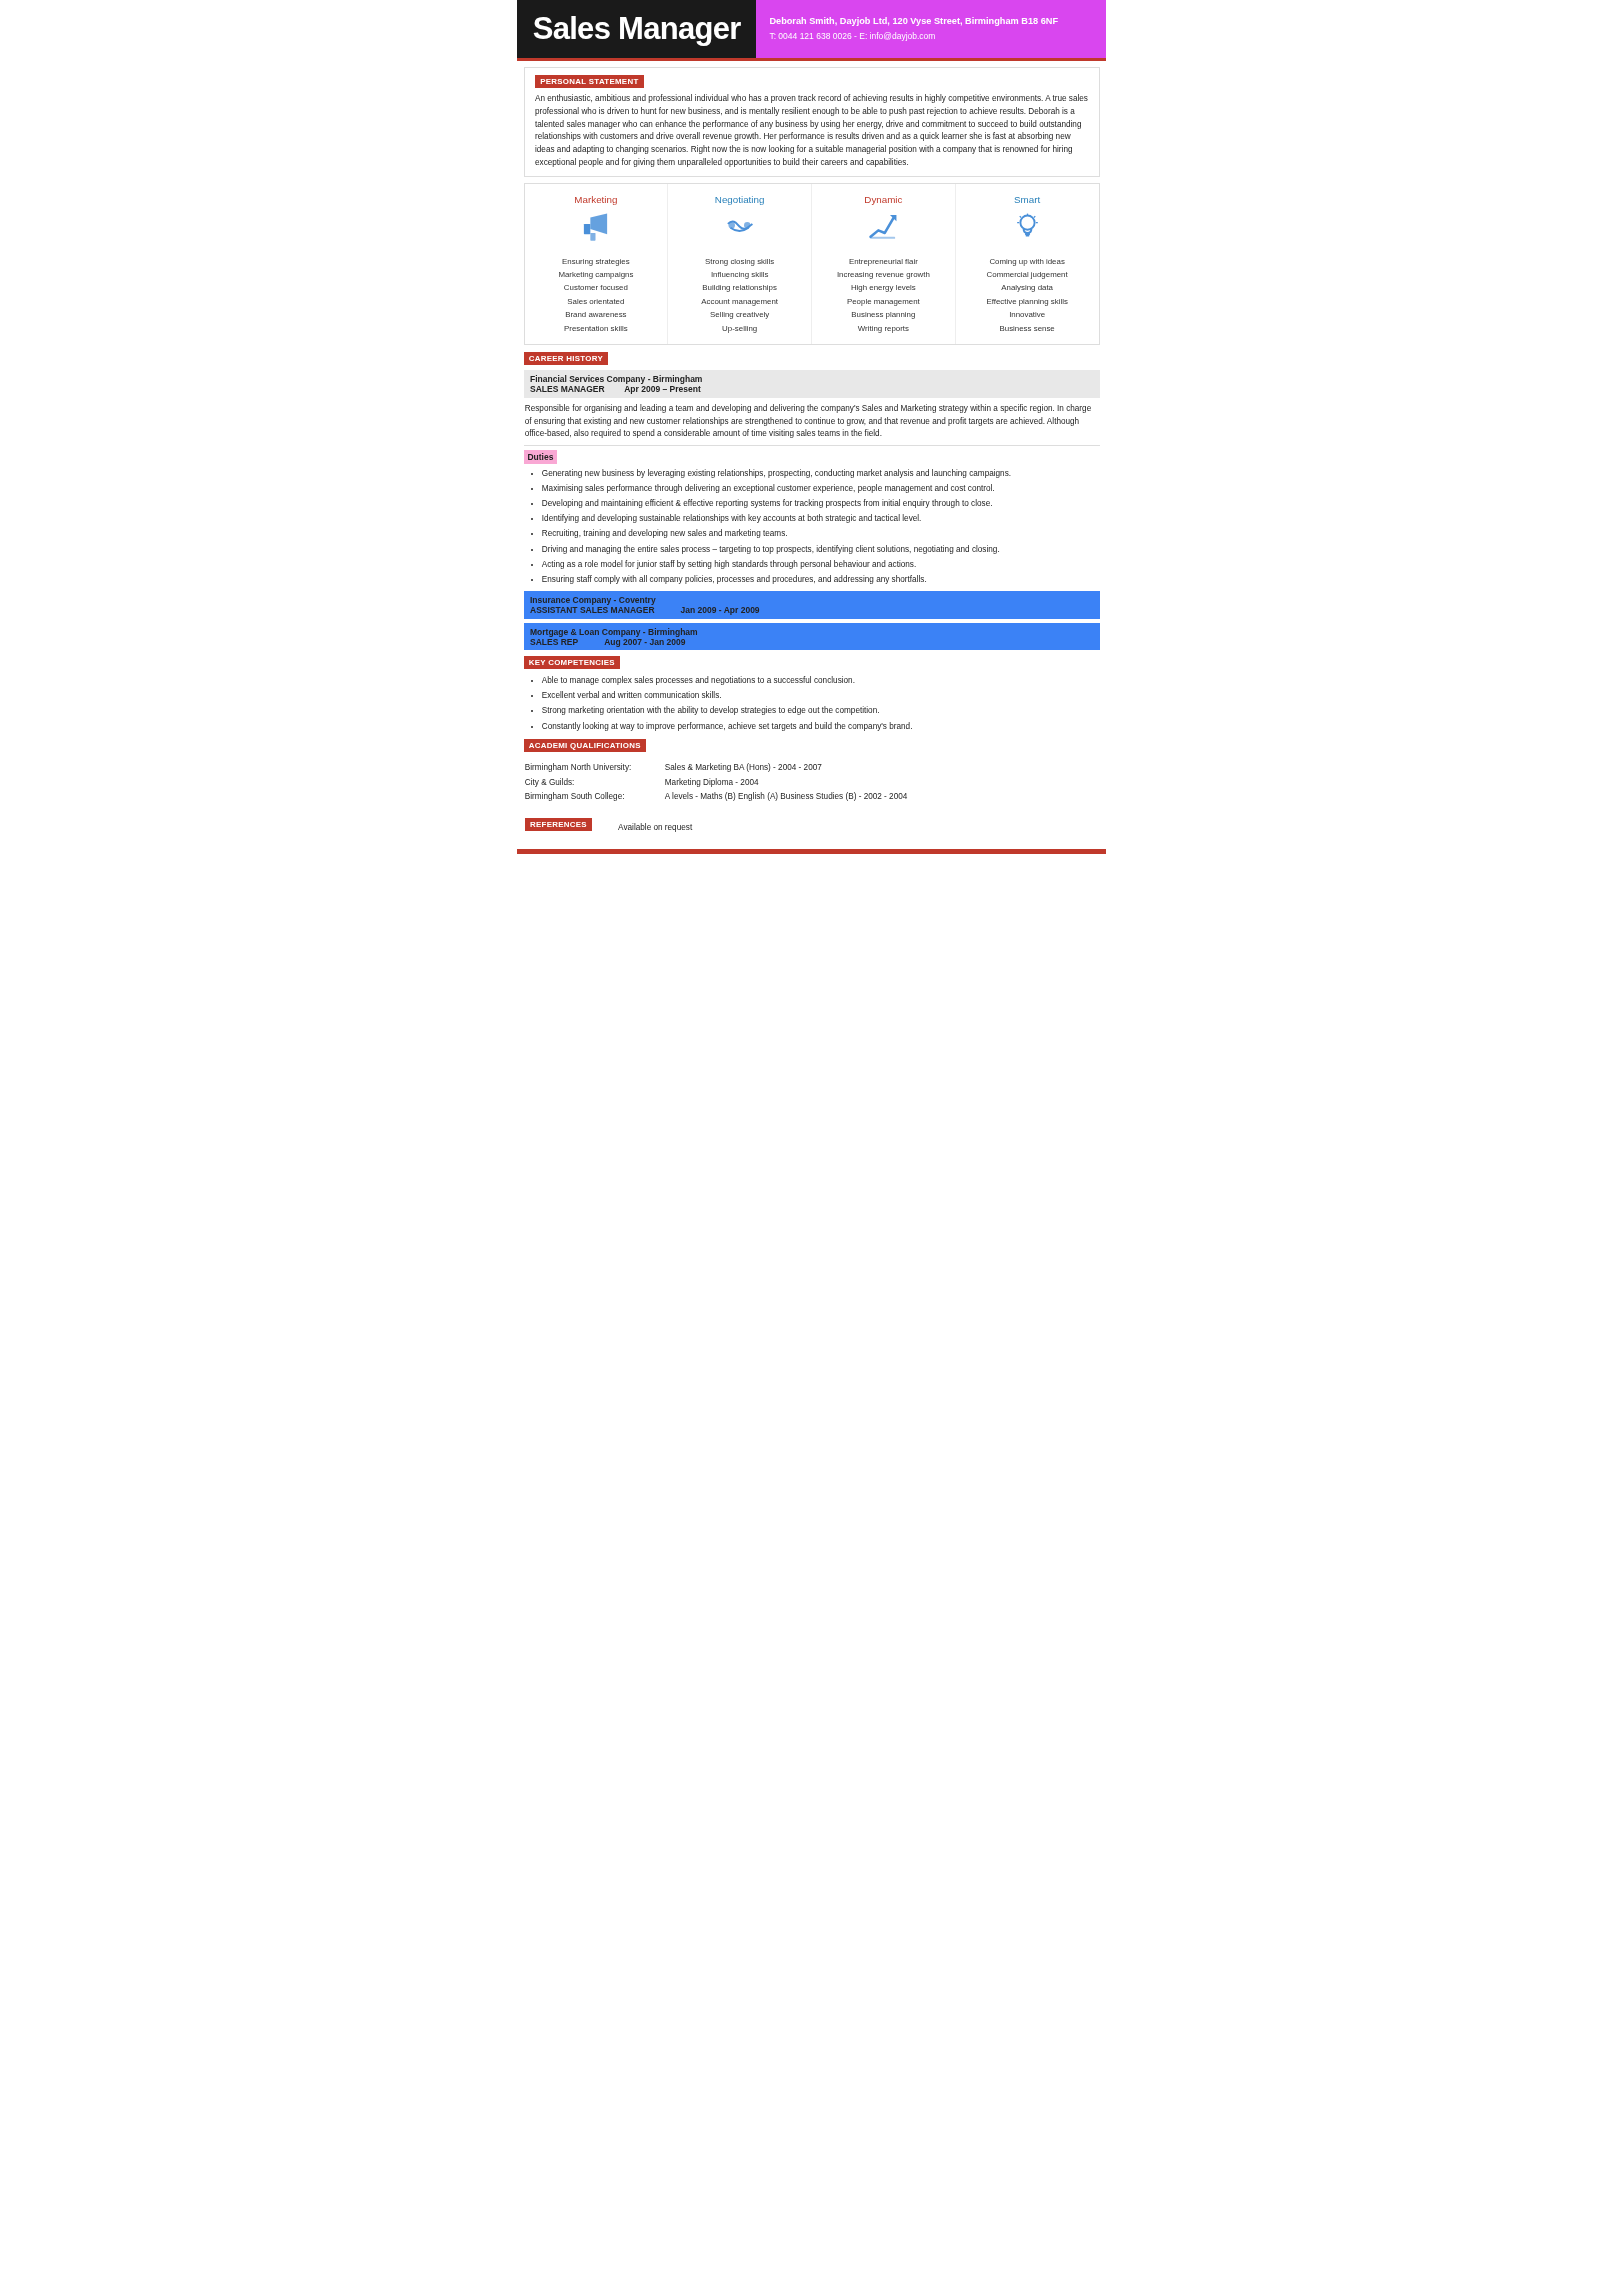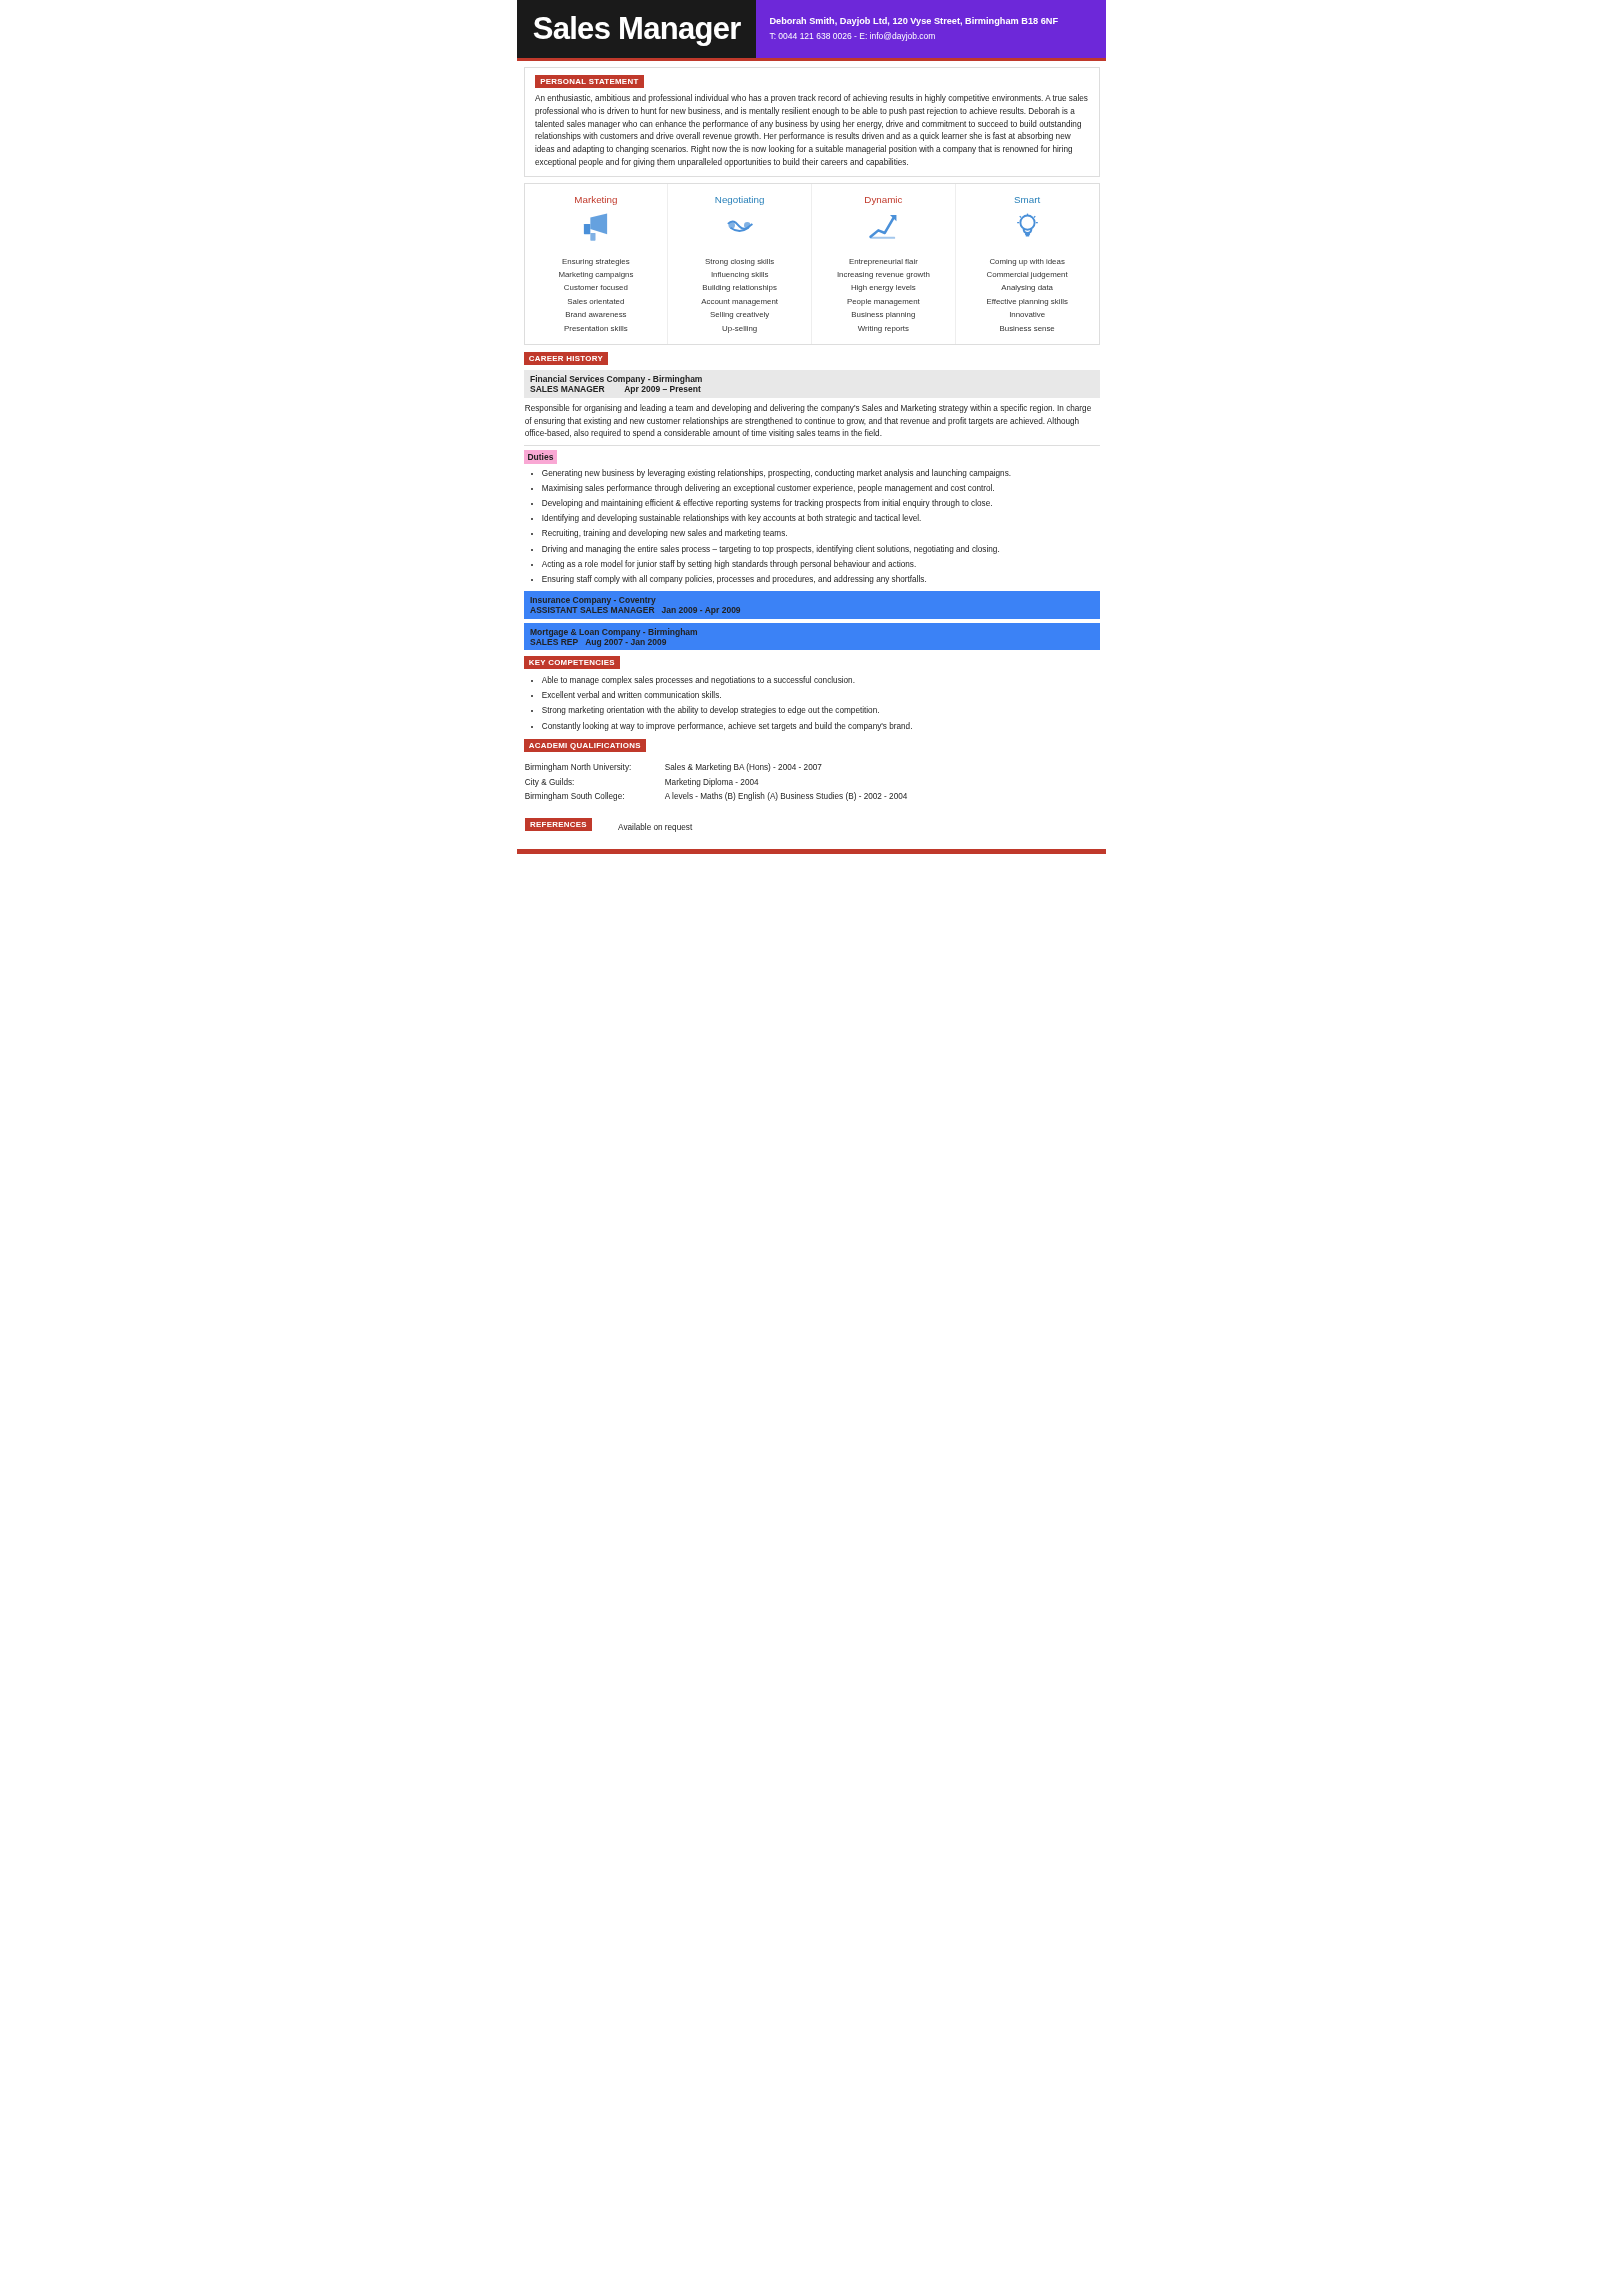--- a/index.html
+++ b/index.html
@@ -25,21 +25,21 @@
       padding: 11.8px 15.7px;
       flex: 0 0 auto;
     }
     .header-title h1 {
       font-size: 31px;
       font-weight: 900;
       letter-spacing: -0.7px;
       line-height: 1.1;
     }
     .header-contact {
-      background: #6d28d9;
+      background: #d946ef;
       color: #fff;
       padding: 9.2px 13px;
       flex: 1;
       display: flex;
       flex-direction: column;
       justify-content: center;
       font-size: 8.5px;
       line-height: 1.7;
     }
     .header-contact .name {
@@ -154,21 +154,21 @@
       margin-bottom: 1.3px;
     }
 
     
     .mini-job {
       background: #3b82f6;
       padding: 3.9px 6.5px;
       margin-bottom: 3.9px;
     }
     .mini-job .company { font-weight: bold; font-size: 8.5px; }
-    .mini-job .role-line { font-weight: bold; font-size: 8.5px; display: flex; gap: 7px; }
+    .mini-job .role-line { font-weight: bold; font-size: 8.5px; display: flex; gap: 26px; }
 
     
     .qual-table {
       font-size: 8.2px;
       line-height: 1.8;
       padding: 3.9px 1.3px;
     }
     .qual-row {
       display: flex;
       gap: 22px;

